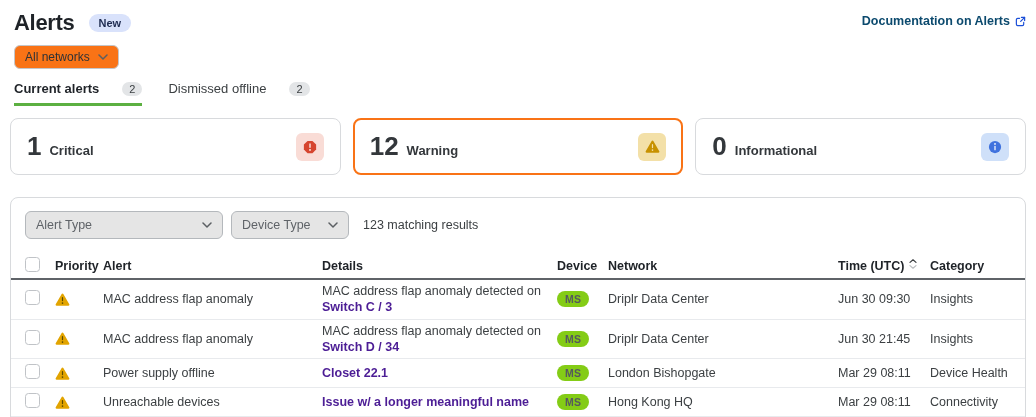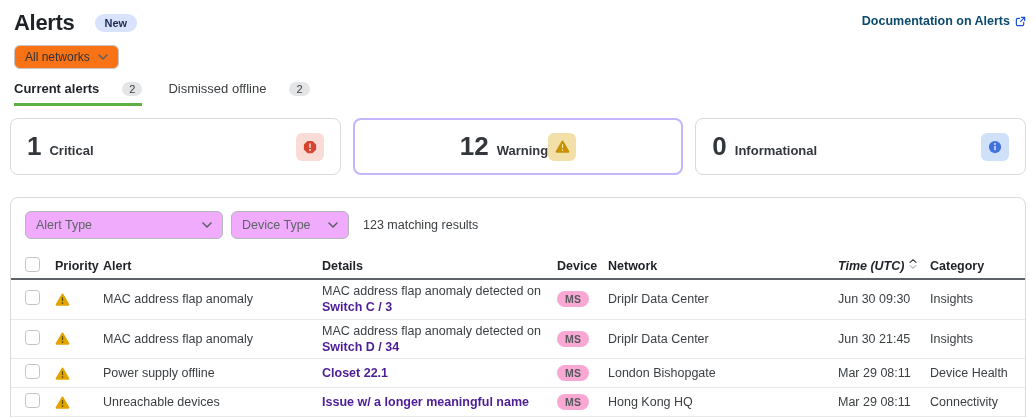--- a/index.html
+++ b/index.html
@@ -3,63 +3,63 @@
 <meta charset="utf-8">
 <style>
   * { box-sizing: border-box; margin: 0; padding: 0; }
   html,body { width:1036px; height:417px; }
   body {
     font-family: "Liberation Sans", sans-serif;
     background:#fff; color:#202124; overflow:hidden; position:relative;
   }
   
   .top { display:flex; justify-content:space-between; align-items:flex-start; padding:10px 10px 0 14px; }
-  .title-wrap { display:flex; align-items:center; gap:20px; }
+  .title-wrap { display:flex; align-items:center; gap:14px; }
   .page-title { font-size:22px; font-weight:700; color:#1f2328; letter-spacing:-0.3px; }
   .new-badge { background:#d9e2fb; color:#1e2b50; font-size:11px; font-weight:700; padding:3px 10px; border-radius:11px; }
   .doc-link { display:flex; align-items:center; gap:5px; color:#0c4a6e; font-size:12.5px; font-weight:700; text-decoration:none; cursor:pointer; margin-top:4px; }
   
   .net-btn { display:inline-flex; align-items:center; gap:8px; margin:9px 0 0 14px; border:1px solid #c3c6ca; border-radius:6px; background:#f97316; padding:4px 10px; font-size:12px; color:#2e3236; cursor:pointer; }
   
   .tabs { display:flex; gap:26px; margin:12px 0 0 14px; }
   .tab { display:flex; align-items:center; gap:23px; font-size:13px; padding-bottom:7px; cursor:pointer; border-bottom:3px solid transparent; color:#3c4043; }
   .tab.active { font-weight:700; color:#1f2328; border-bottom-color:#5cb041; }
   .tab-count { background:#e3e5e7; color:#3c4043; font-size:11px; font-weight:400; padding:1px 7px; border-radius:9px; }
   
   .cards { display:flex; gap:12px; margin:12px 10px 0; }
   .card { flex:1; height:57px; background:#fff; border:1px solid #d8dadd; border-radius:8px; display:flex; align-items:center; justify-content:space-between; padding:0 16px; cursor:pointer; }
-  .card.selected { border:2px solid #c4b5fd; padding:0 15px;justify-content:center; }
+  .card.selected { border:2px solid #f97316; padding:0 15px; }
   .card-left { display:flex; align-items:baseline; gap:8px; }
   .card-num { font-size:26px; font-weight:700; color:#33373b; }
   .card-label { font-size:13px; font-weight:700; color:#33373b; }
   .card-ico { width:28px; height:28px; border-radius:6px; display:flex; align-items:center; justify-content:center; }
   .ico-critical { background:#f9dcd6; }
   .ico-warning  { background:#f3e0a8; }
   .ico-info     { background:#cfe0f9; }
   
   .panel { margin:22px 10px 0; border:1px solid #d8dadd; border-radius:8px; background:#fff; height:240px; overflow:hidden; }
   .filter-row { display:flex; align-items:center; gap:8px; padding:13px 14px 12px; }
-  .select { display:flex; align-items:center; justify-content:space-between; border:1px solid #b4b8bc; border-radius:6px; height:28px; padding:0 10px; font-size:12.5px; color:#5f6368; background:#f0abfc; cursor:pointer; }
+  .select { display:flex; align-items:center; justify-content:space-between; border:1px solid #b4b8bc; border-radius:6px; height:28px; padding:0 10px; font-size:12.5px; color:#5f6368; background:#e5e5e5; cursor:pointer; }
   .select.alert-type { width:198px; }
   .select.device-type { width:118px; }
   .results { font-size:12.5px; color:#3c4043; margin-left:6px; }
   
   .grid-row { display:grid; grid-template-columns:30px 48px 219px 235px 51px 230px 92px 1fr; align-items:center; padding:0 14px; }
   .thead { height:27px; border-bottom:2px solid #5f6368; font-size:12.5px; font-weight:700; color:#1f2328; margin-top:2px; }
   .trow { border-bottom:1px solid #e8eaed; font-size:12.5px; color:#3c4043; }
   .trow.tall { min-height:34px; }
   .trow.short { min-height:29px; }
   .checkbox { width:15px; height:15px; border:1.5px solid #c0c3c7; border-radius:3.5px; background:#fff; display:inline-block; cursor:pointer; }
   .c-details { line-height:1.3; padding:3px 0; }
   .dtext { display:block; color:#3c4043; }
   .dtext:empty { display:none; }
   .dlink { display:inline-block; color:#4c1d95; font-weight:700; text-decoration:none; cursor:pointer; }
-  .devbadge { background:#f9a8d4; color:#55595e; font-size:10.5px; font-weight:700; padding:2px 8px; border-radius:10px; letter-spacing:.2px; }
+  .devbadge { background:#84cc16; color:#55595e; font-size:10.5px; font-weight:700; padding:2px 8px; border-radius:10px; letter-spacing:.2px; }
   .c-time, .c-category { white-space:nowrap; }
-  .time-head { display:flex; align-items:flex-start; gap:5px; cursor:pointer;font-style:italic; }
+  .time-head { display:flex; align-items:flex-start; gap:5px; cursor:pointer; }
   svg { display:block; }
 </style>
 </head>
 <body>
 
 
 
 
 <div class="top">
   <div class="title-wrap">

